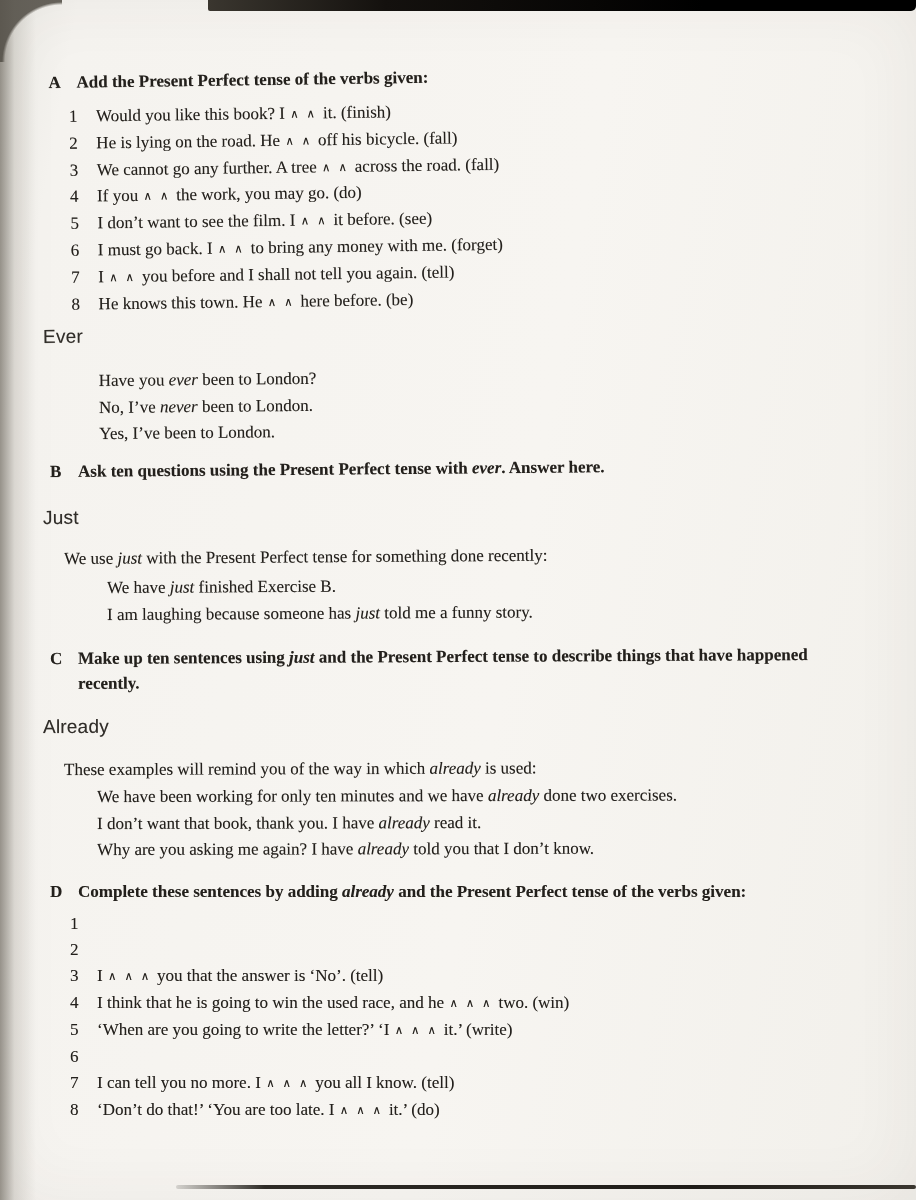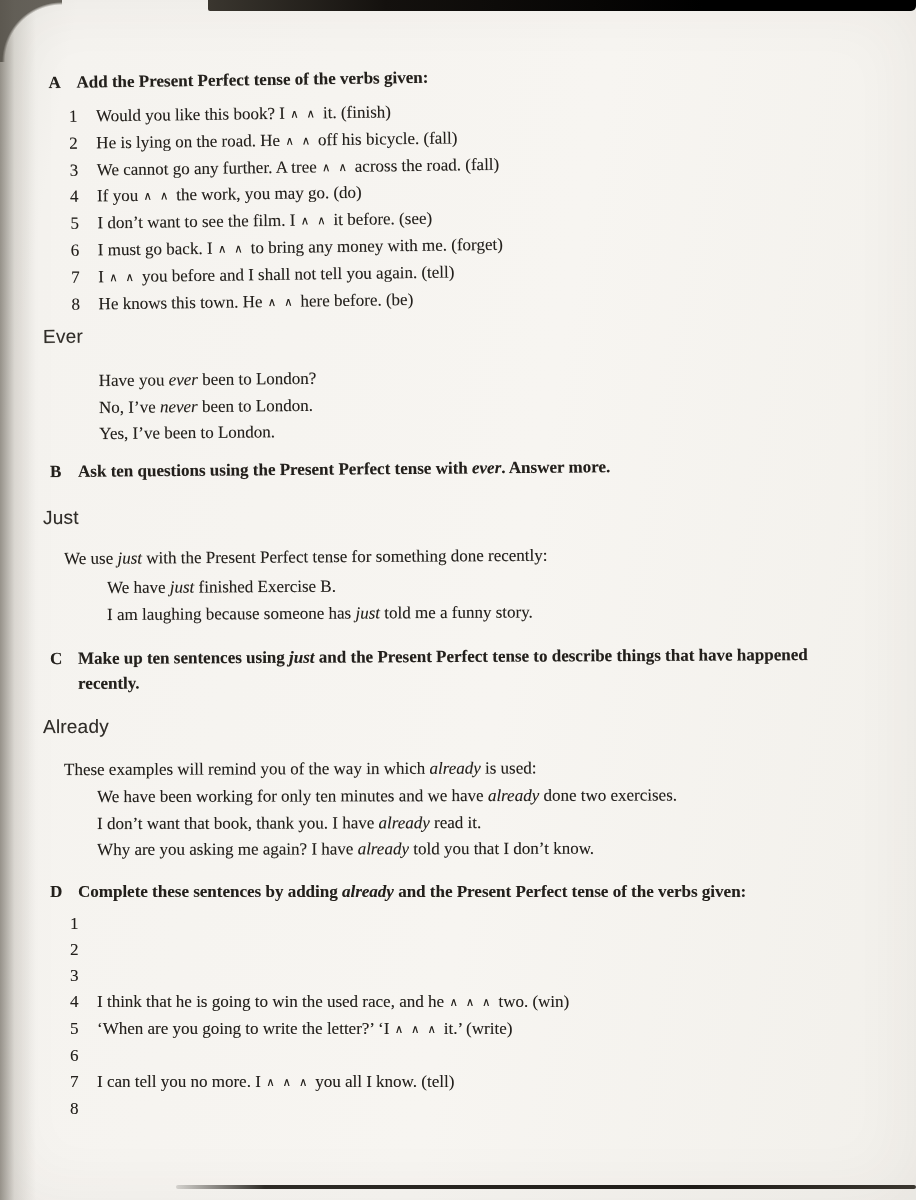--- a/index.html
+++ b/index.html
@@ -129,21 +129,21 @@
     <h3 class="topic topic-ever">Ever</h3>
     <div class="examples examples-ever">
       <p><span>Have you </span><span class="it">ever</span><span> been to London?</span></p>
       <p><span>No, I’ve </span><span class="it">never</span><span> been to London.</span></p>
       <p><span>Yes, I’ve been to London.</span></p>
     </div>
 
     <section class="sec-b">
       <div class="ex-head">
         <span class="ex-label">B</span>
-        <h2 class="ex-title"><span>Ask ten questions using the Present Perfect tense with </span><span class="it">ever</span><span>. Answer more.</span></h2>
+        <h2 class="ex-title"><span>Ask ten questions using the Present Perfect tense with </span><span class="it">ever</span><span>. Answer here.</span></h2>
       </div>
     </section>
 
     <h3 class="topic topic-just">Just</h3>
     <p class="intro intro-just"><span>We use </span><span class="it">just</span><span> with the Present Perfect tense for something done recently:</span></p>
     <div class="examples examples-just">
       <p><span>We have </span><span class="it">just</span><span> finished Exercise B.</span></p>
       <p><span>I am laughing because someone has </span><span class="it">just</span><span> told me a funny story.</span></p>
     </div>
 
@@ -172,38 +172,40 @@
       </div>
       <div class="items">
         <div class="item">
             <span class="num">1</span>
           </div>
         <div class="item">
             <span class="num">2</span>
           </div>
         <div class="item">
             <span class="num">3</span>
+            <span class="txt"><span>I</span><span class="caret-mark"> ∧ ∧ ∧ </span><span>you that the answer is ‘No’. (tell)</span></span>
           </div>
         <div class="item">
             <span class="num">4</span>
             <span class="txt"><span>I think that he is going to win the used race, and he</span><span class="caret-mark"> ∧ ∧ ∧ </span><span>two. (win)</span></span>
           </div>
         <div class="item">
             <span class="num">5</span>
             <span class="txt"><span>‘When are you going to write the letter?’ ‘I</span><span class="caret-mark"> ∧ ∧ ∧ </span><span>it.’ (write)</span></span>
           </div>
         <div class="item">
             <span class="num">6</span>
           </div>
         <div class="item">
             <span class="num">7</span>
             <span class="txt"><span>I can tell you no more. I</span><span class="caret-mark"> ∧ ∧ ∧ </span><span>you all I know. (tell)</span></span>
           </div>
         <div class="item">
             <span class="num">8</span>
+            <span class="txt"><span>‘Don’t do that!’ ‘You are too late. I</span><span class="caret-mark"> ∧ ∧ ∧ </span><span>it.’ (do)</span></span>
           </div>
       </div>
     </section>
 
   </main>
 
   <div class="scan-bottom-line"></div>
 </div>
 
 </body></html>

